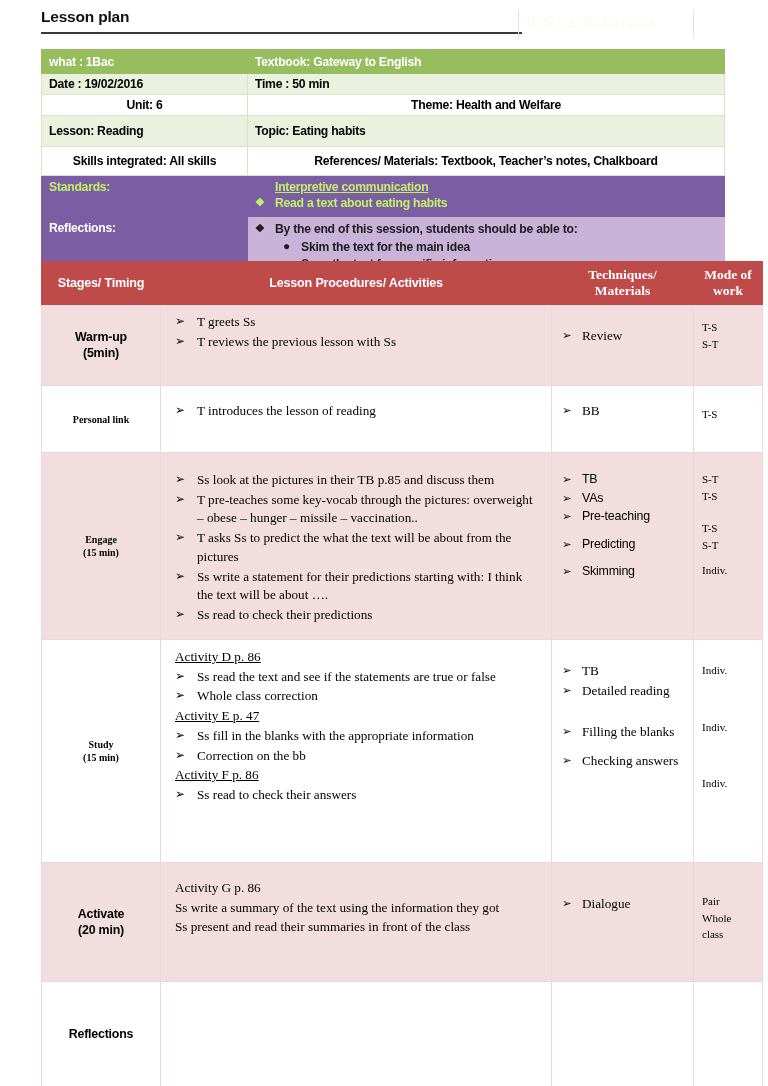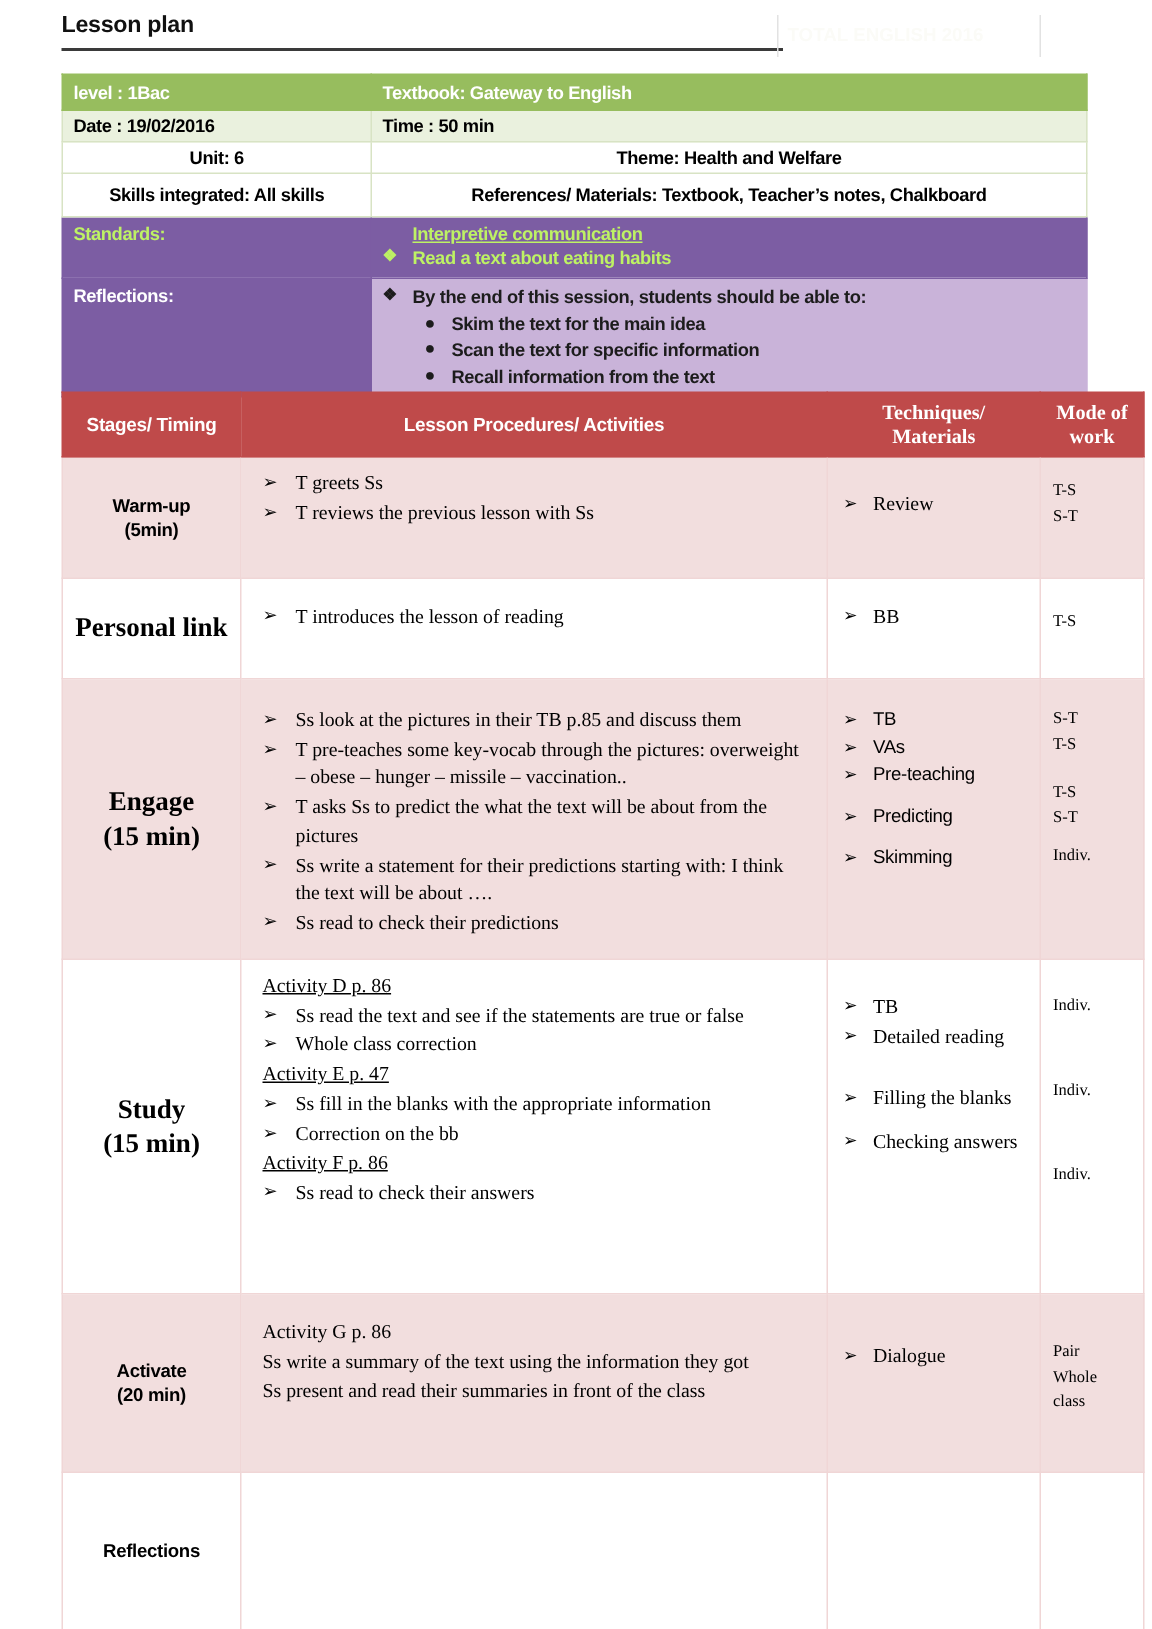--- a/index.html
+++ b/index.html
@@ -204,21 +204,21 @@
     line-height: 1.3;
   }
   .stage-sans {
     font-family: "Liberation Sans", sans-serif;
     font-size: 12.4px;
     font-weight: bold;
     letter-spacing: -0.2px;
   }
   .stage-serif {
     font-family: "Liberation Serif", serif;
-    font-size: 18px;
+    font-size: 10px;
     font-weight: bold;
   }
 
   td.proc-cell {
     padding: 8px 10px 8px 14px;
     font-family: "Liberation Serif", serif;
     font-size: 13.2px;
     line-height: 1.42;
   }
   td.tech-cell {
@@ -290,30 +290,34 @@
     <div class="doc-title">Lesson plan</div>
     <div class="title-rule"></div>
     <div class="ghost-box">
       <div class="ghost-text">TOTAL ENGLISH 2016</div>
     </div>
   </div>
 
   <table class="info-table">
     <tbody>
         <tr class="row-head">
-      <td class="col-a">level : 1Bac</td>
+      <td class="col-a">what : 1Bac</td>
       <td>Textbook: Gateway to English</td>
     </tr>
     <tr class="row-tint">
       <td class="col-a">Date : 19/02/2016</td>
       <td>Time : 50 min</td>
     </tr>
     <tr class="row-plain">
       <td class="col-a">Unit: 6</td>
       <td>Theme: Health and Welfare</td>
+    </tr>
+    <tr class="row-tint row-tall">
+      <td class="col-a">Lesson: Reading</td>
+      <td>Topic: Eating habits</td>
     </tr>
     <tr class="row-plain row-skills">
       <td class="col-a">Skills integrated: All skills</td>
       <td>References/ Materials: Textbook, Teacher’s notes, Chalkboard</td>
     </tr>
     <tr>
       <td class="col-a purple-dark">Standards:</td>
       <td class="purple-dark">
         <span class="std-line-underline">Interpretive communication</span>
         <span class="bullet-line">

